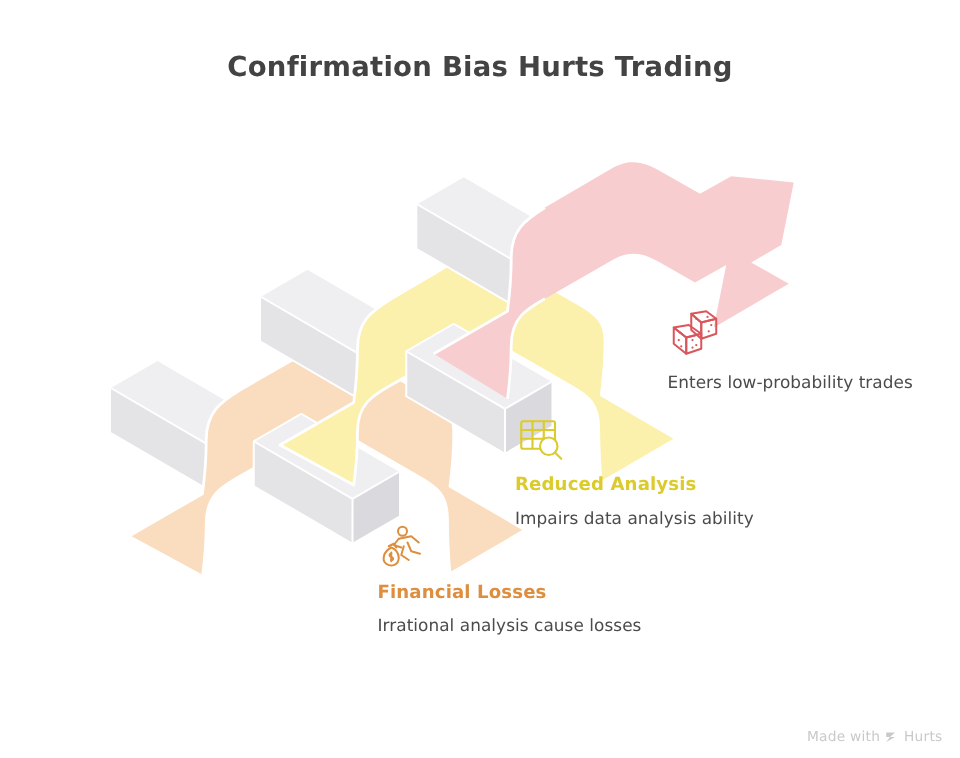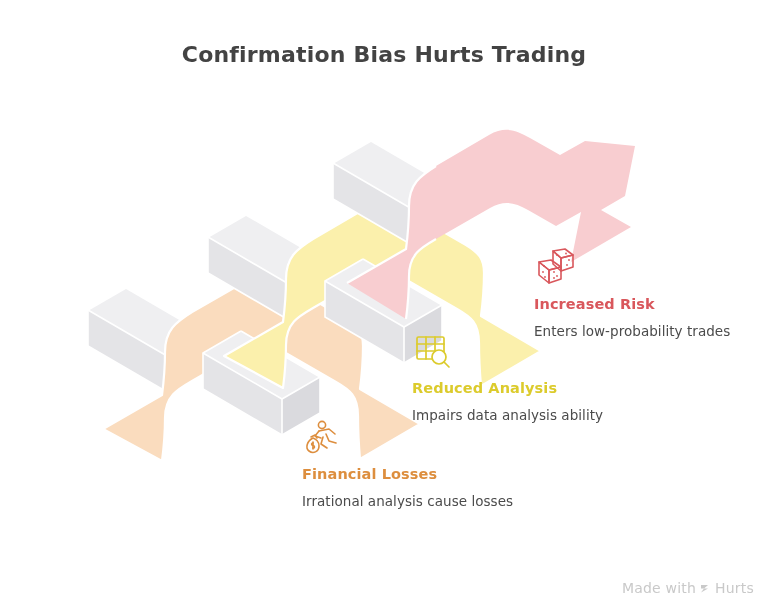--- a/index.html
+++ b/index.html
@@ -85,21 +85,21 @@
 
   
   .watermark {
     position: absolute;
     right: 14px;
     bottom: 10px;
     display: flex;
     align-items: center;
     gap: 4px;
     font-family: "DejaVu Sans", sans-serif;
-    font-size: 14px;
+    font-size: 11px;
     color: #c9c9c9;
     letter-spacing: 0.2px;
   }
   .watermark svg { display: block; }
 </style>
 </head>
 <body>
 
 <div id="canvas">
 
@@ -258,21 +258,20 @@
         <circle cx="33" cy="18" r="0.9"></circle>
           <circle cx="23" cy="8" r="0.9"></circle>
         <circle cx="10" cy="19" r="0.9"></circle>
           <circle cx="20" cy="25" r="0.9"></circle>
         <circle cx="23" cy="29" r="0.9"></circle>
           <circle cx="9" cy="25" r="0.9"></circle>
         <circle cx="11" cy="30" r="0.9"></circle>
           <circle cx="20" cy="31" r="0.9"></circle>
       </g>
     </svg>
-    <div class="step-title">Increased Risk</div>
     <div class="step-desc">Enters low-probability trades</div>
   </div>
 
   <div class="step-group" id="group-analysis">
     <svg class="step-icon" width="42" height="42" viewBox="0 0 42 42">
       <g fill="none" stroke="#DCCB2C" stroke-width="1.7" stroke-linejoin="round" stroke-linecap="round">
         <rect x="5" y="6" width="27" height="22" rx="1.5"></rect>
         <line x1="5" y1="13" x2="32" y2="13"></line>
         <line x1="5" y1="20" x2="26" y2="20"></line>
         <line x1="14" y1="6" x2="14" y2="28"></line>

